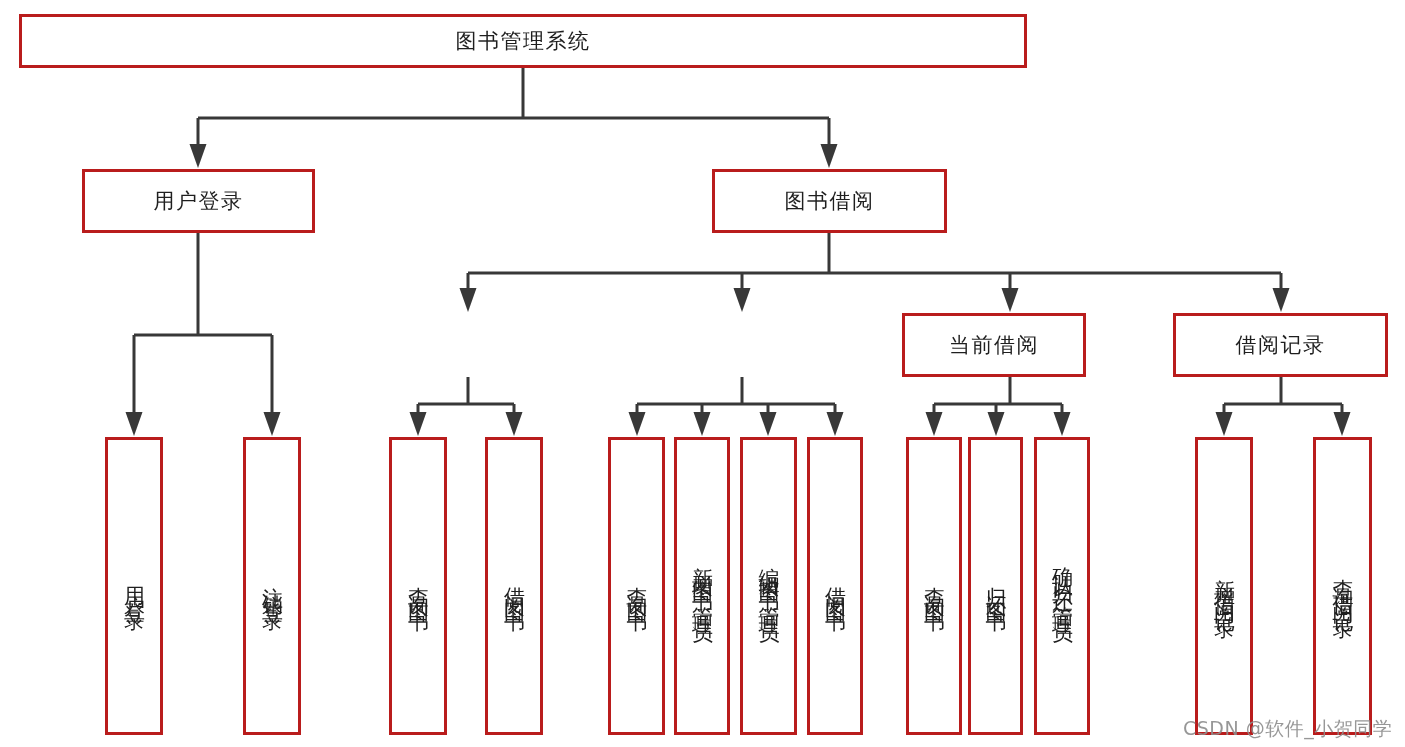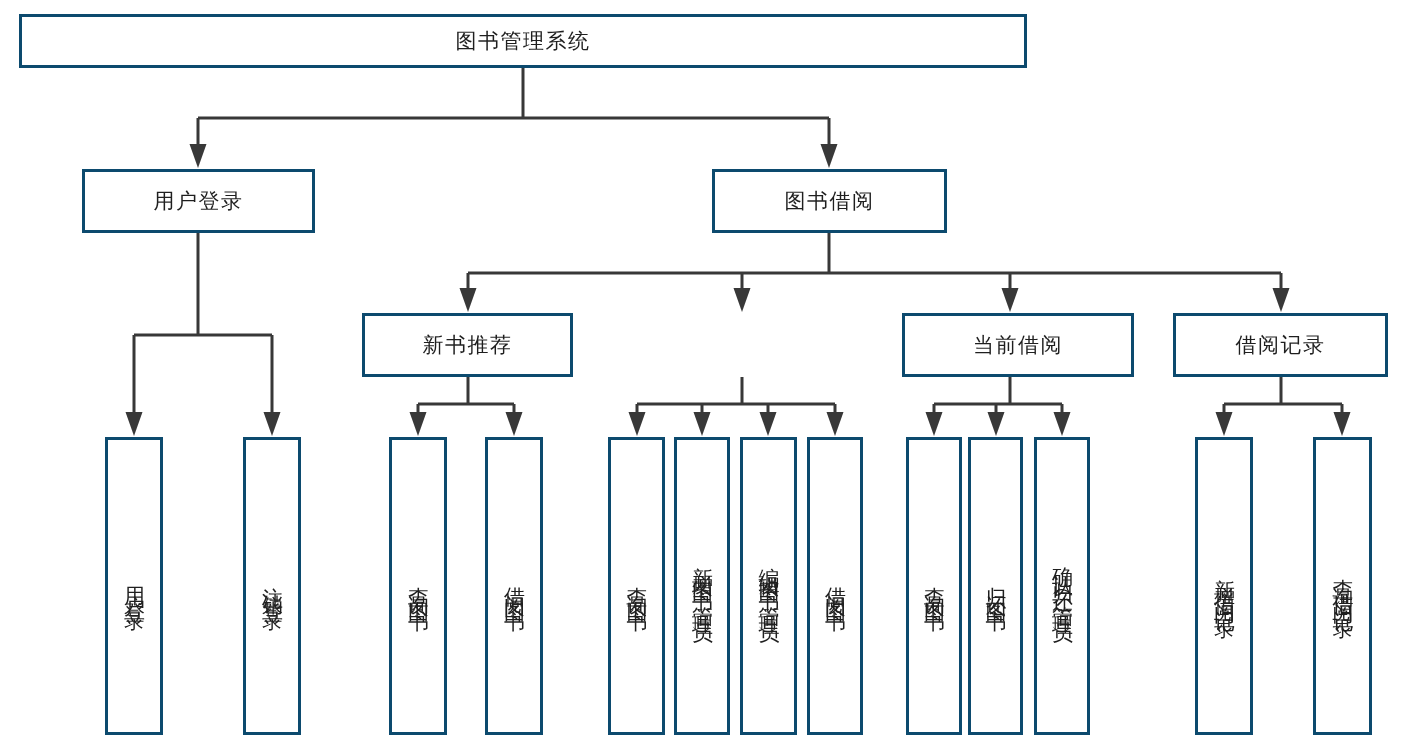--- a/index.html
+++ b/index.html
@@ -14,21 +14,21 @@
     color:#1f1f1f;
   }
   svg.connectors {
     position:absolute;
     left:0; top:0;
     width:1405px; height:747px;
   }
   .node {
     position:absolute;
     background:#ffffff;
-    border:3px solid #0c4a6e;
+    border:3px solid #b91c1c;
     display:flex;
     align-items:center;
     justify-content:center;
   }
   .hbox .lbl {
     font-size:21px;
     letter-spacing:1.5px;
     white-space:nowrap;
   }
   .vbox .lbl {
@@ -100,24 +100,21 @@
     <span class="lbl">图书管理系统</span>
   </div>
 
   <div class="node hbox" style="left:82px;top:169px;width:233px;height:64px">
     <span class="lbl">用户登录</span>
   </div>
   <div class="node hbox" style="left:712px;top:169px;width:235px;height:64px">
     <span class="lbl">图书借阅</span>
   </div>
 
-  <div class="node hbox" style="left:362px;top:313px;width:211px;height:64px">
-    <span class="lbl">新书推荐</span>
-  </div>
-  <div class="node hbox" style="left:902px;top:313px;width:232px;height:64px">
+  <div class="node hbox" style="left:902px;top:313px;width:184px;height:64px">
     <span class="lbl">当前借阅</span>
   </div>
   <div class="node hbox" style="left:1173px;top:313px;width:215px;height:64px">
     <span class="lbl">借阅记录</span>
   </div>
 
   <div class="node vbox" style="left:105px;top:437px;width:58px;height:298px">
     <span class="lbl">用户登录</span>
   </div>
   <div class="node vbox" style="left:243px;top:437px;width:58px;height:298px">
@@ -154,14 +151,15 @@
     <span class="lbl">确认归还（管理员）</span>
   </div>
 
   <div class="node vbox" style="left:1195px;top:437px;width:58px;height:298px">
     <span class="lbl">新增借阅记录</span>
   </div>
   <div class="node vbox" style="left:1313px;top:437px;width:59px;height:298px">
     <span class="lbl">查询借阅记录</span>
   </div>
 
+  <div class="watermark">CSDN @软件_小贺同学</div>
 
 </div>
 
 </body></html>

